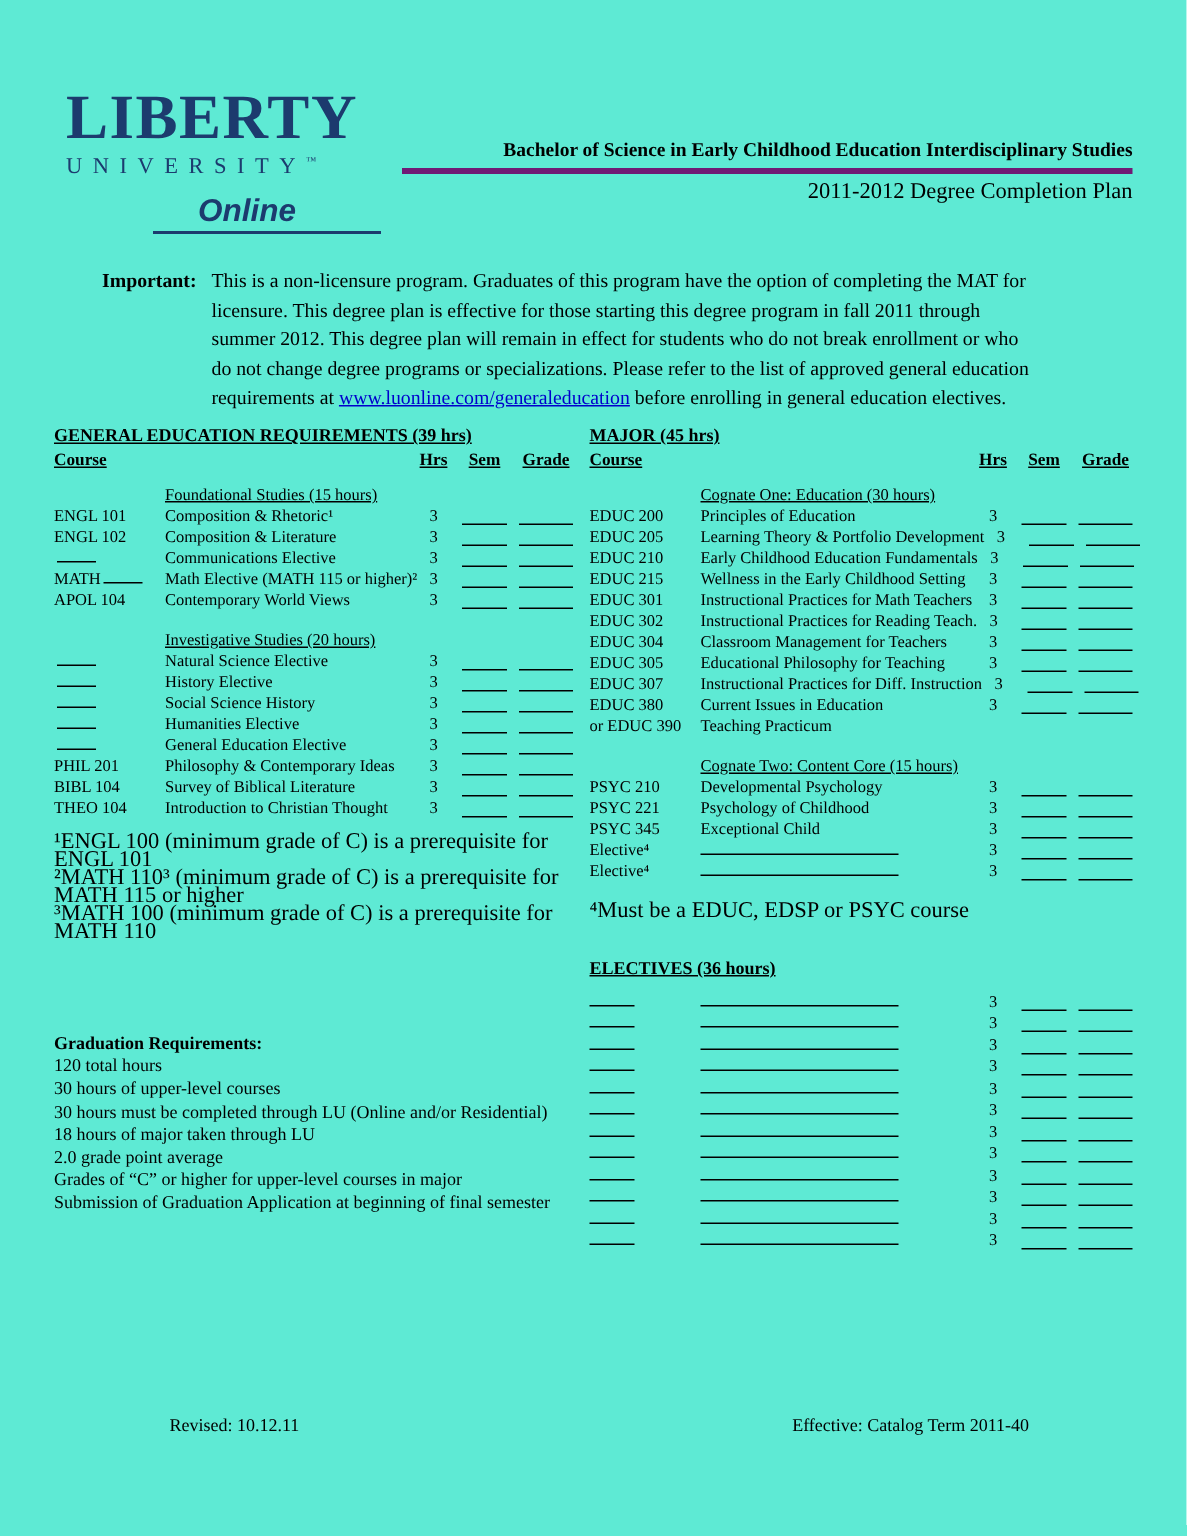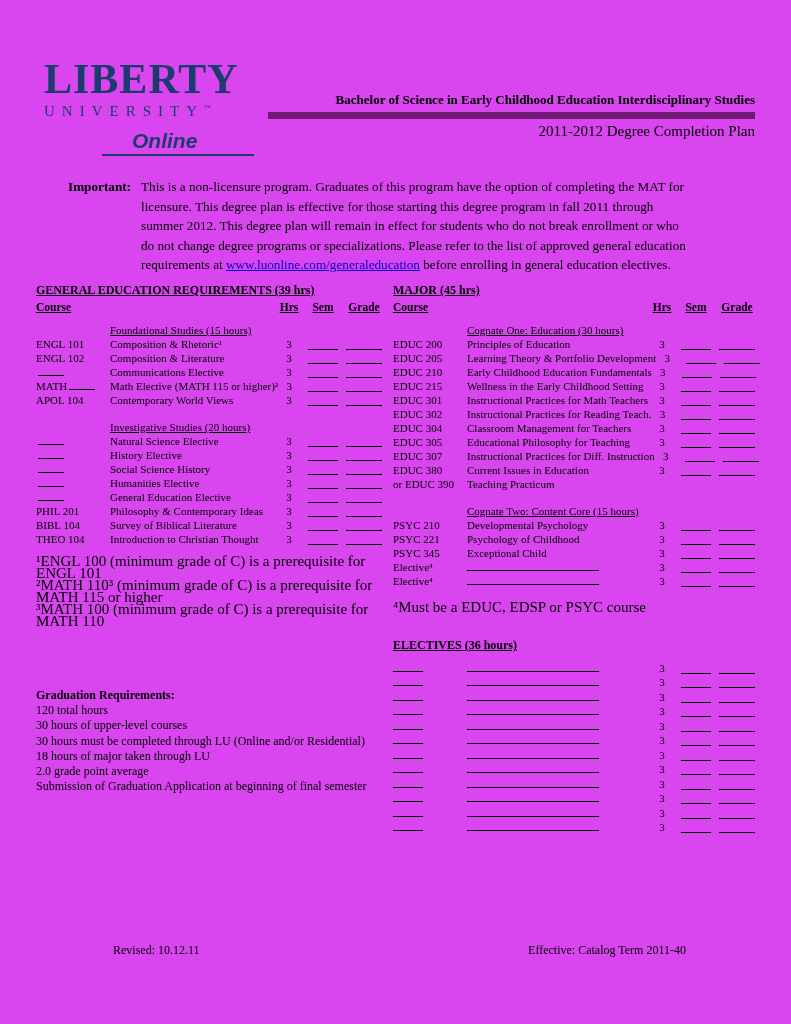--- a/index.html
+++ b/index.html
@@ -1,32 +1,32 @@
 <!DOCTYPE html>
 <html><head>
 <meta charset="utf-8">
 <style>
   * { margin:0; padding:0; box-sizing:border-box; }
   html,body { background:#ffffff; }
   .page {
-    position:relative; width:791px; height:1024px; background:#d946ef;
+    position:relative; width:791px; height:1024px; background:#5eead4;
     font-family:"Liberation Serif", serif; color:#000; overflow:hidden;
   }
 
   
   .logo { position:absolute; left:44px; top:58px; width:215px; color:#1c3b6e; }
   .logo-liberty { font-size:42px; font-weight:bold; letter-spacing:1px; line-height:1; }
   .logo-univ { font-size:15px; letter-spacing:7px; margin-top:3px; white-space:nowrap; }
   .logo-univ .tm { font-size:7px; vertical-align:super; letter-spacing:0; }
   .logo-online { margin:9px 0 0 88px; font-family:"Liberation Sans", sans-serif; font-style:italic; font-weight:bold; font-size:21px; }
   .logo-rule { margin:1px 0 0 58px; width:152px; border-top:2px solid #1c3b6e; }
 
   
   .title-block { position:absolute; left:268px; top:92px; width:487px; text-align:right; }
-  .doc-title { font-size:13px; font-weight:bold; padding-bottom:4px; border-bottom:7px solid #701a75; }
+  .doc-title { font-size:13px; font-weight:bold; padding-bottom:4px; border-bottom:4px solid #701a75; }
   .doc-subtitle { font-size:15px; padding-top:4px; }
 
   
   .important { position:absolute; left:68px; top:177px; width:624px; display:flex; font-size:13.2px; line-height:19.5px; }
   .imp-label { font-weight:bold; width:73px; flex:none; }
   .imp-body { flex:1; }
   .imp-body a { color:#0000cc; text-decoration:underline; cursor:pointer; }
 
   
   .col { position:absolute; top:283px; font-size:11px; }
@@ -433,20 +433,21 @@
   </section>
 
   <section class="graduation">
     <div class="grad-title">Graduation Requirements:</div>
     <div id="graduation-items">
         <div>120 total hours</div>
         <div>30 hours of upper-level courses</div>
         <div>30 hours must be completed through LU (Online and/or Residential)</div>
         <div>18 hours of major taken through LU</div>
         <div>2.0 grade point average</div>
+        <div>Grades of “C” or higher for upper-level courses in major</div>
         <div>Submission of Graduation Application at beginning of final semester</div>
       </div>
   </section>
 
   <div class="footer-revised">Revised: 10.12.11</div>
   <div class="footer-effective">Effective: Catalog Term 2011-40</div>
 
 </div>
 
 </body></html>

